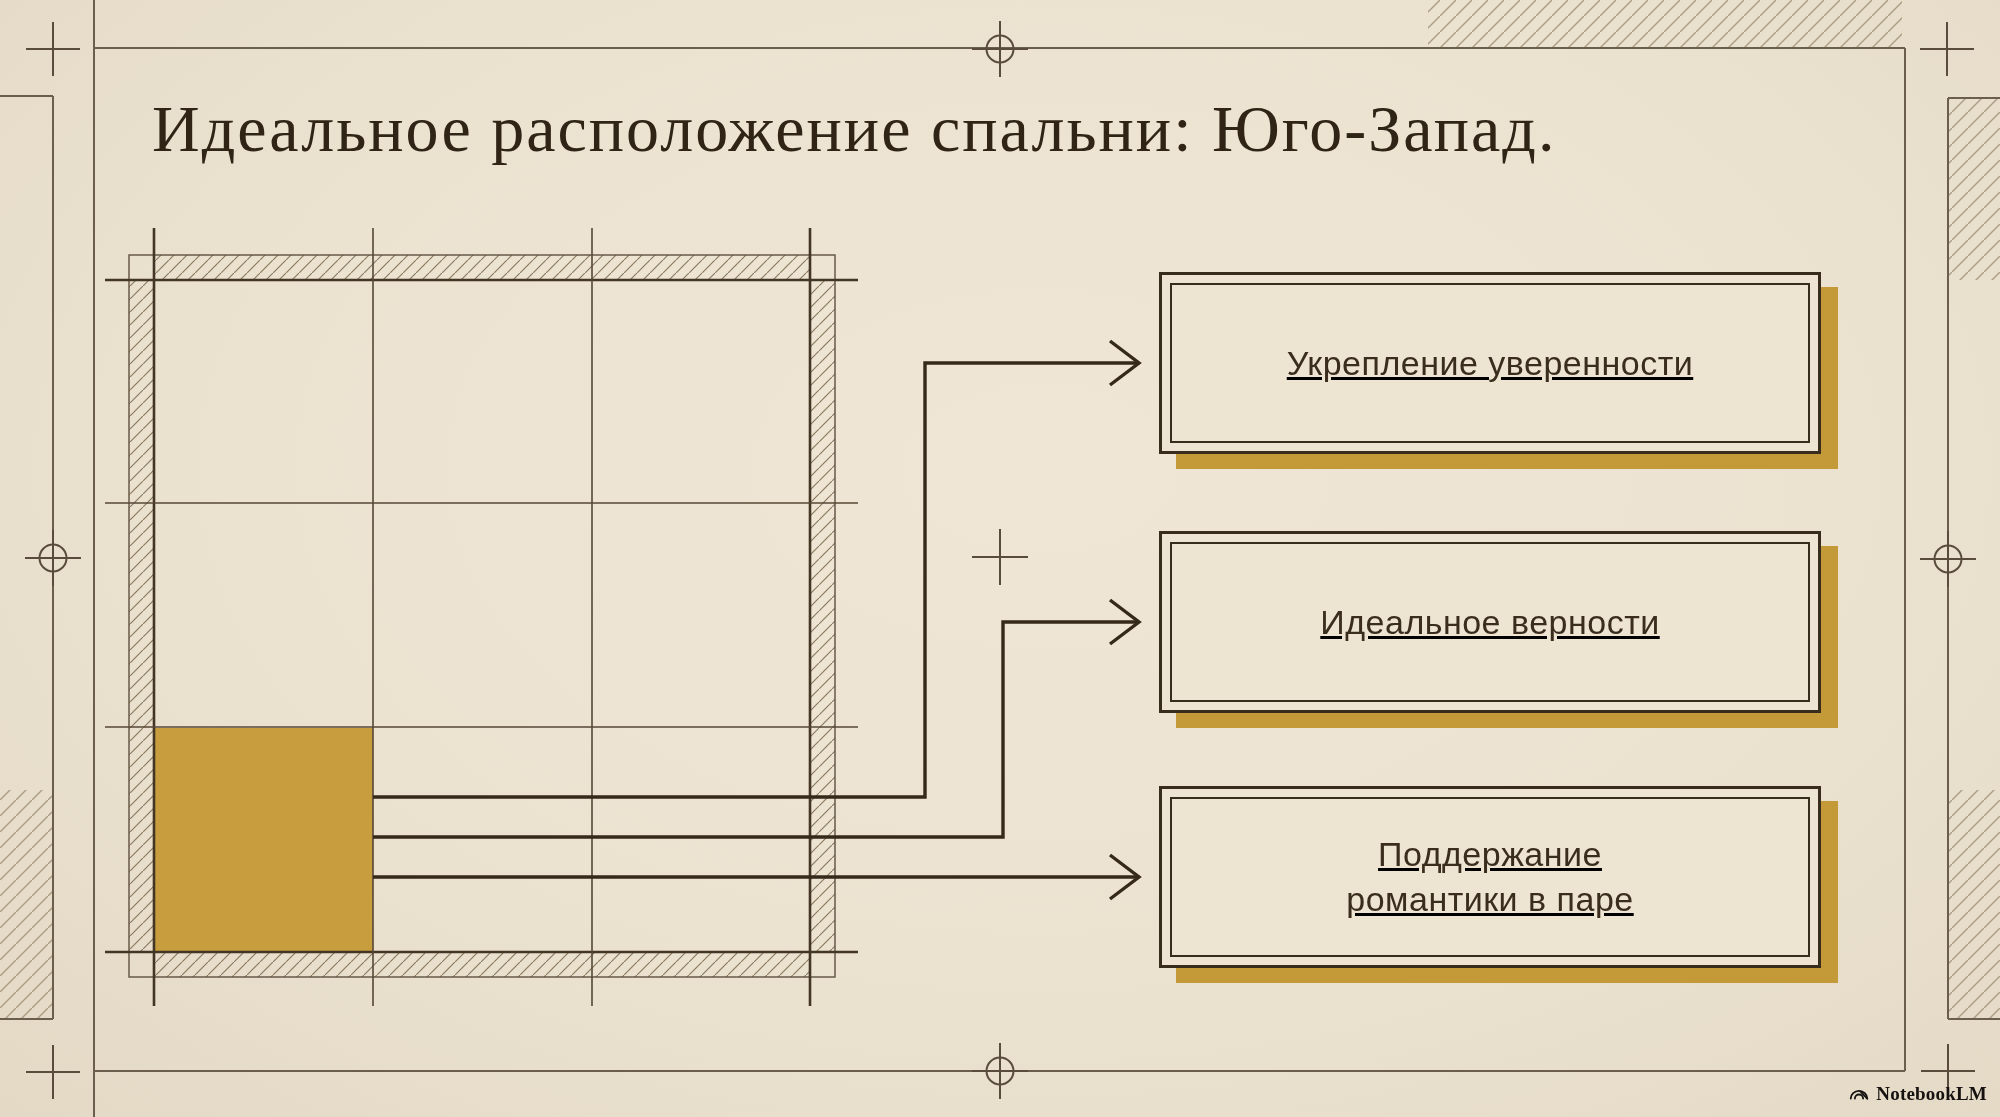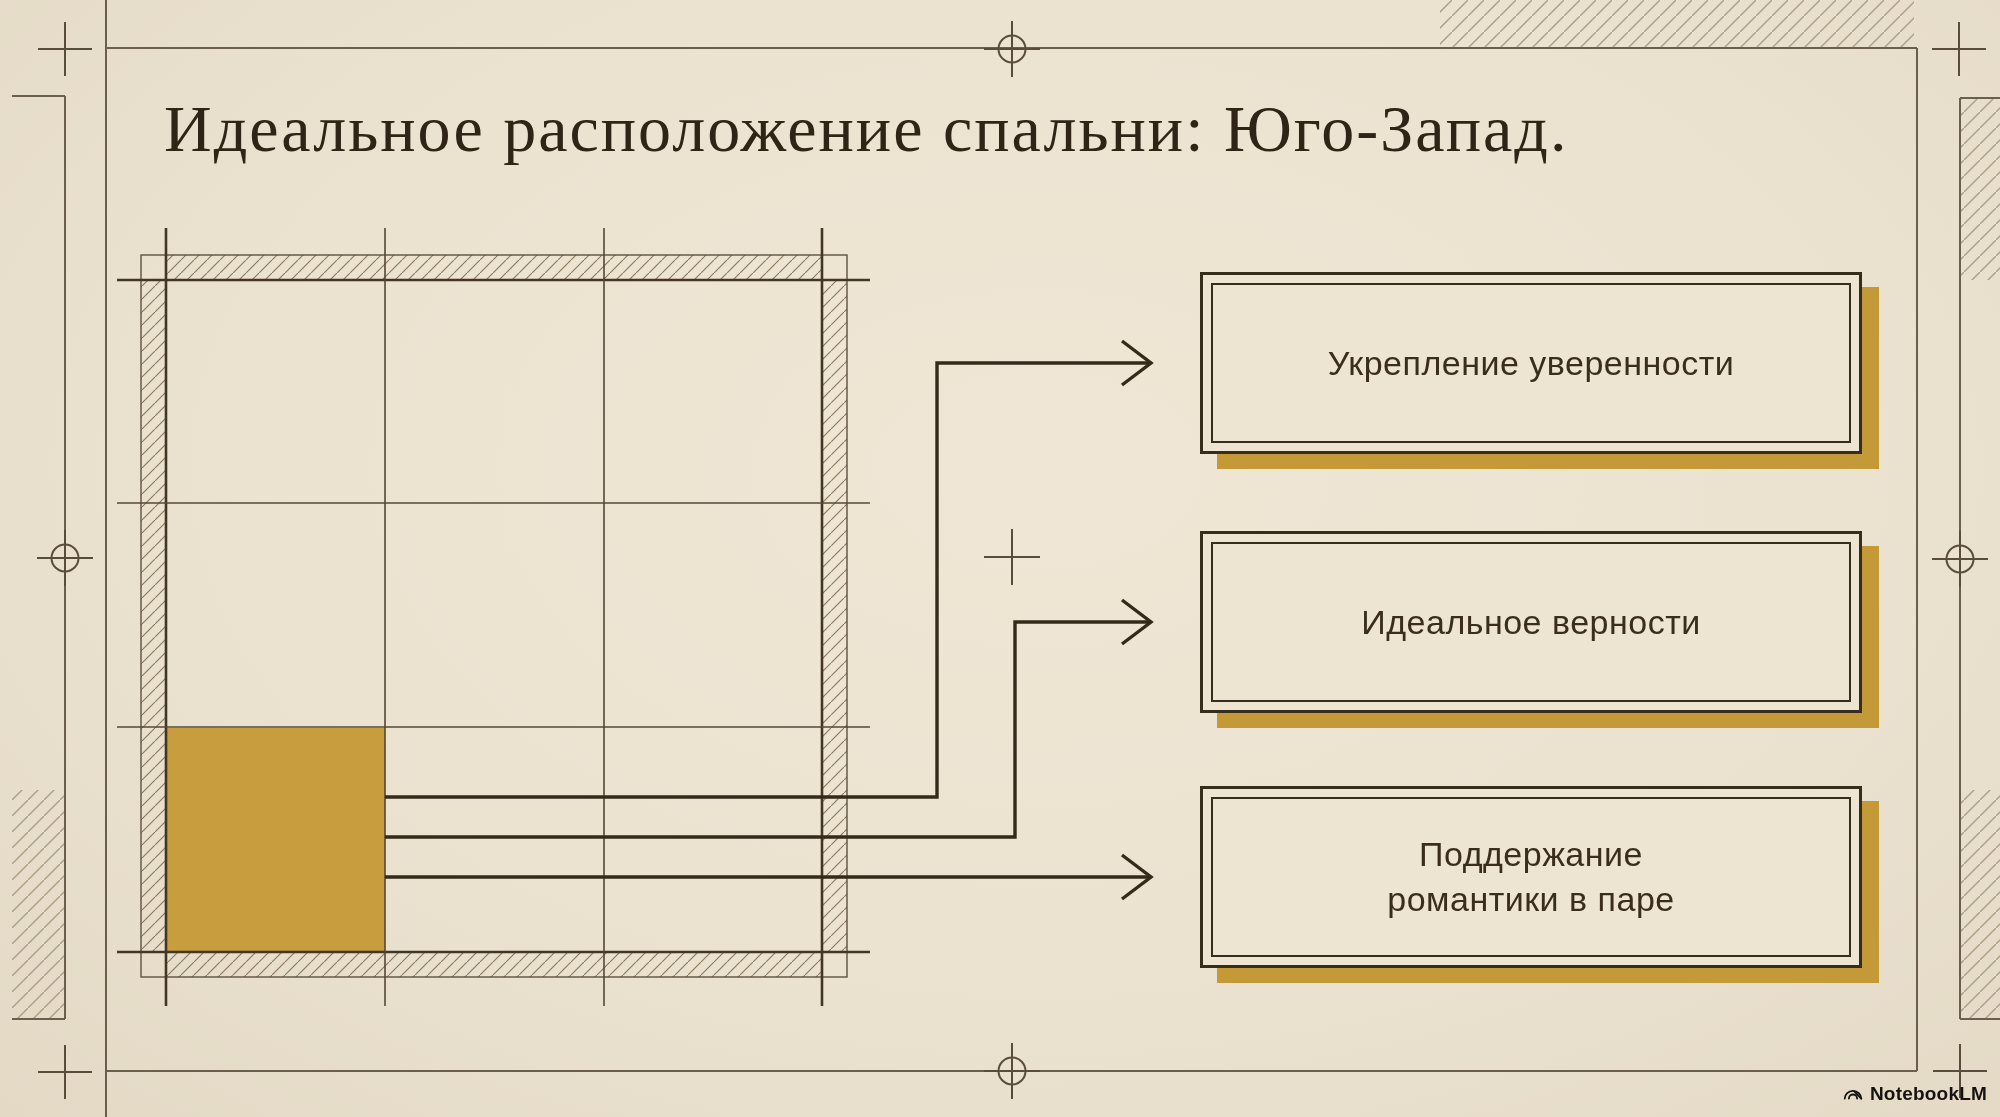--- a/index.html
+++ b/index.html
@@ -1,47 +1,47 @@
 <!DOCTYPE html>
 <html><head>
 <meta charset="utf-8">
 <style>
   html,body{margin:0;padding:0;}
   body{
     width:2000px;height:1117px;overflow:hidden;position:relative;
     background: radial-gradient(ellipse at 52% 42%, #efe6d5 0%, #ebe2d0 55%, #e3d9c5 100%);
     font-family:"Liberation Sans", sans-serif;
   }
-  .stage{position:absolute;inset:0;margin-left:12px;}
+  .stage{position:absolute;inset:0;}
   svg.bp{position:absolute;left:0;top:0;}
   .page-title{
     position:absolute;left:152px;top:94px;width:1600px;
     font-family:"Liberation Serif", serif;
     font-size:66px;line-height:1.05;letter-spacing:2px;
     color:#2f2416;white-space:nowrap;
   }
   .callout{
-    position:absolute;left:1188px;width:662px;height:182px;
+    position:absolute;left:1159px;width:662px;height:182px;
     background:#ede4d2;border:3px solid #382c1c;box-sizing:border-box;
     box-shadow:17px 15px 0 0 #c49a39;
-    display:flex;align-items:center;justify-content:center;
+    display:flex;align-items:center;justify-content:center;text-decoration:underline;
   }
   .callout .inner{
     position:absolute;inset:8px;border:2px solid #382c1c;pointer-events:none;
   }
   .callout .label{
     position:relative;text-align:center;color:#3b2d1d;
     font-size:34px;line-height:1.32;letter-spacing:0.5px;
   }
   .box1{top:272px;} .box2{top:531px;} .box3{top:786px;align-items:center;}
   .watermark{
     position:absolute;right:13px;bottom:12px;
     display:flex;align-items:center;gap:6px;color:#151210;
   }
-  .watermark .wm-text{font-size:19px;font-weight:bold;letter-spacing:0.2px;}
+  .watermark .wm-text{font-size:19px;font-weight:bold;letter-spacing:0.2px;font-family:Liberation Serif, serif;}
 </style>
 </head>
 <body>
 
 <div class="stage">
 
   <svg class="bp" width="2000" height="1117" viewBox="0 0 2000 1117">
     <defs>
       <pattern id="wallHatch" width="13" height="13" patternUnits="userSpaceOnUse">
         <line x1="-3" y1="16" x2="16" y2="-3" stroke="#8b7a5f" stroke-width="1.2"></line>

